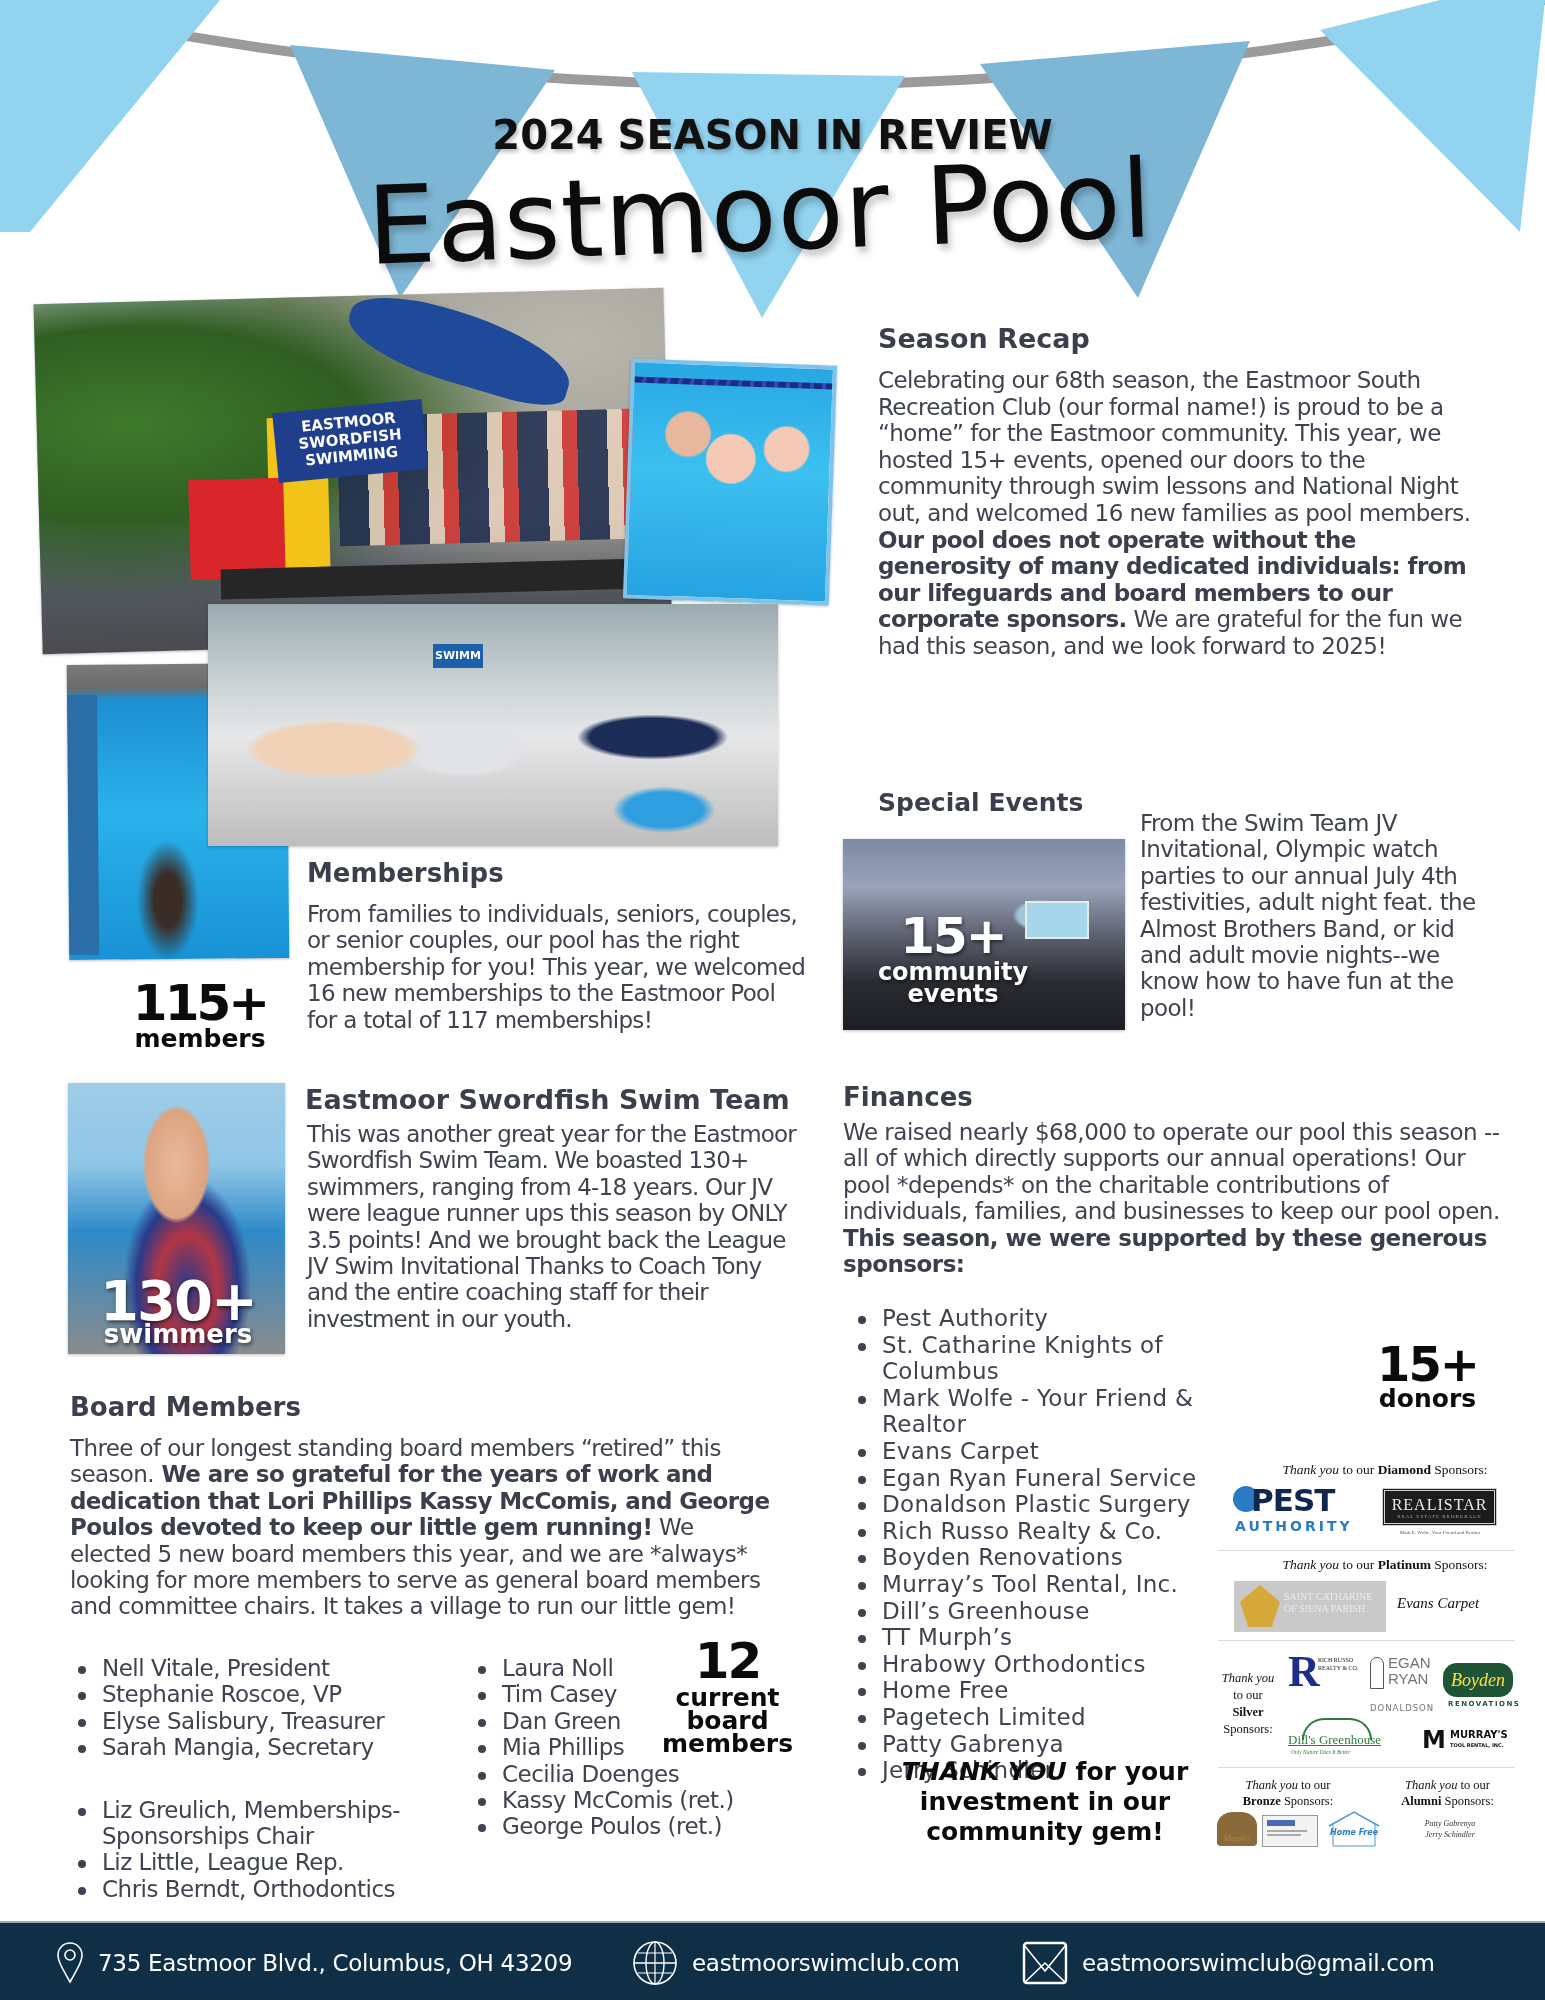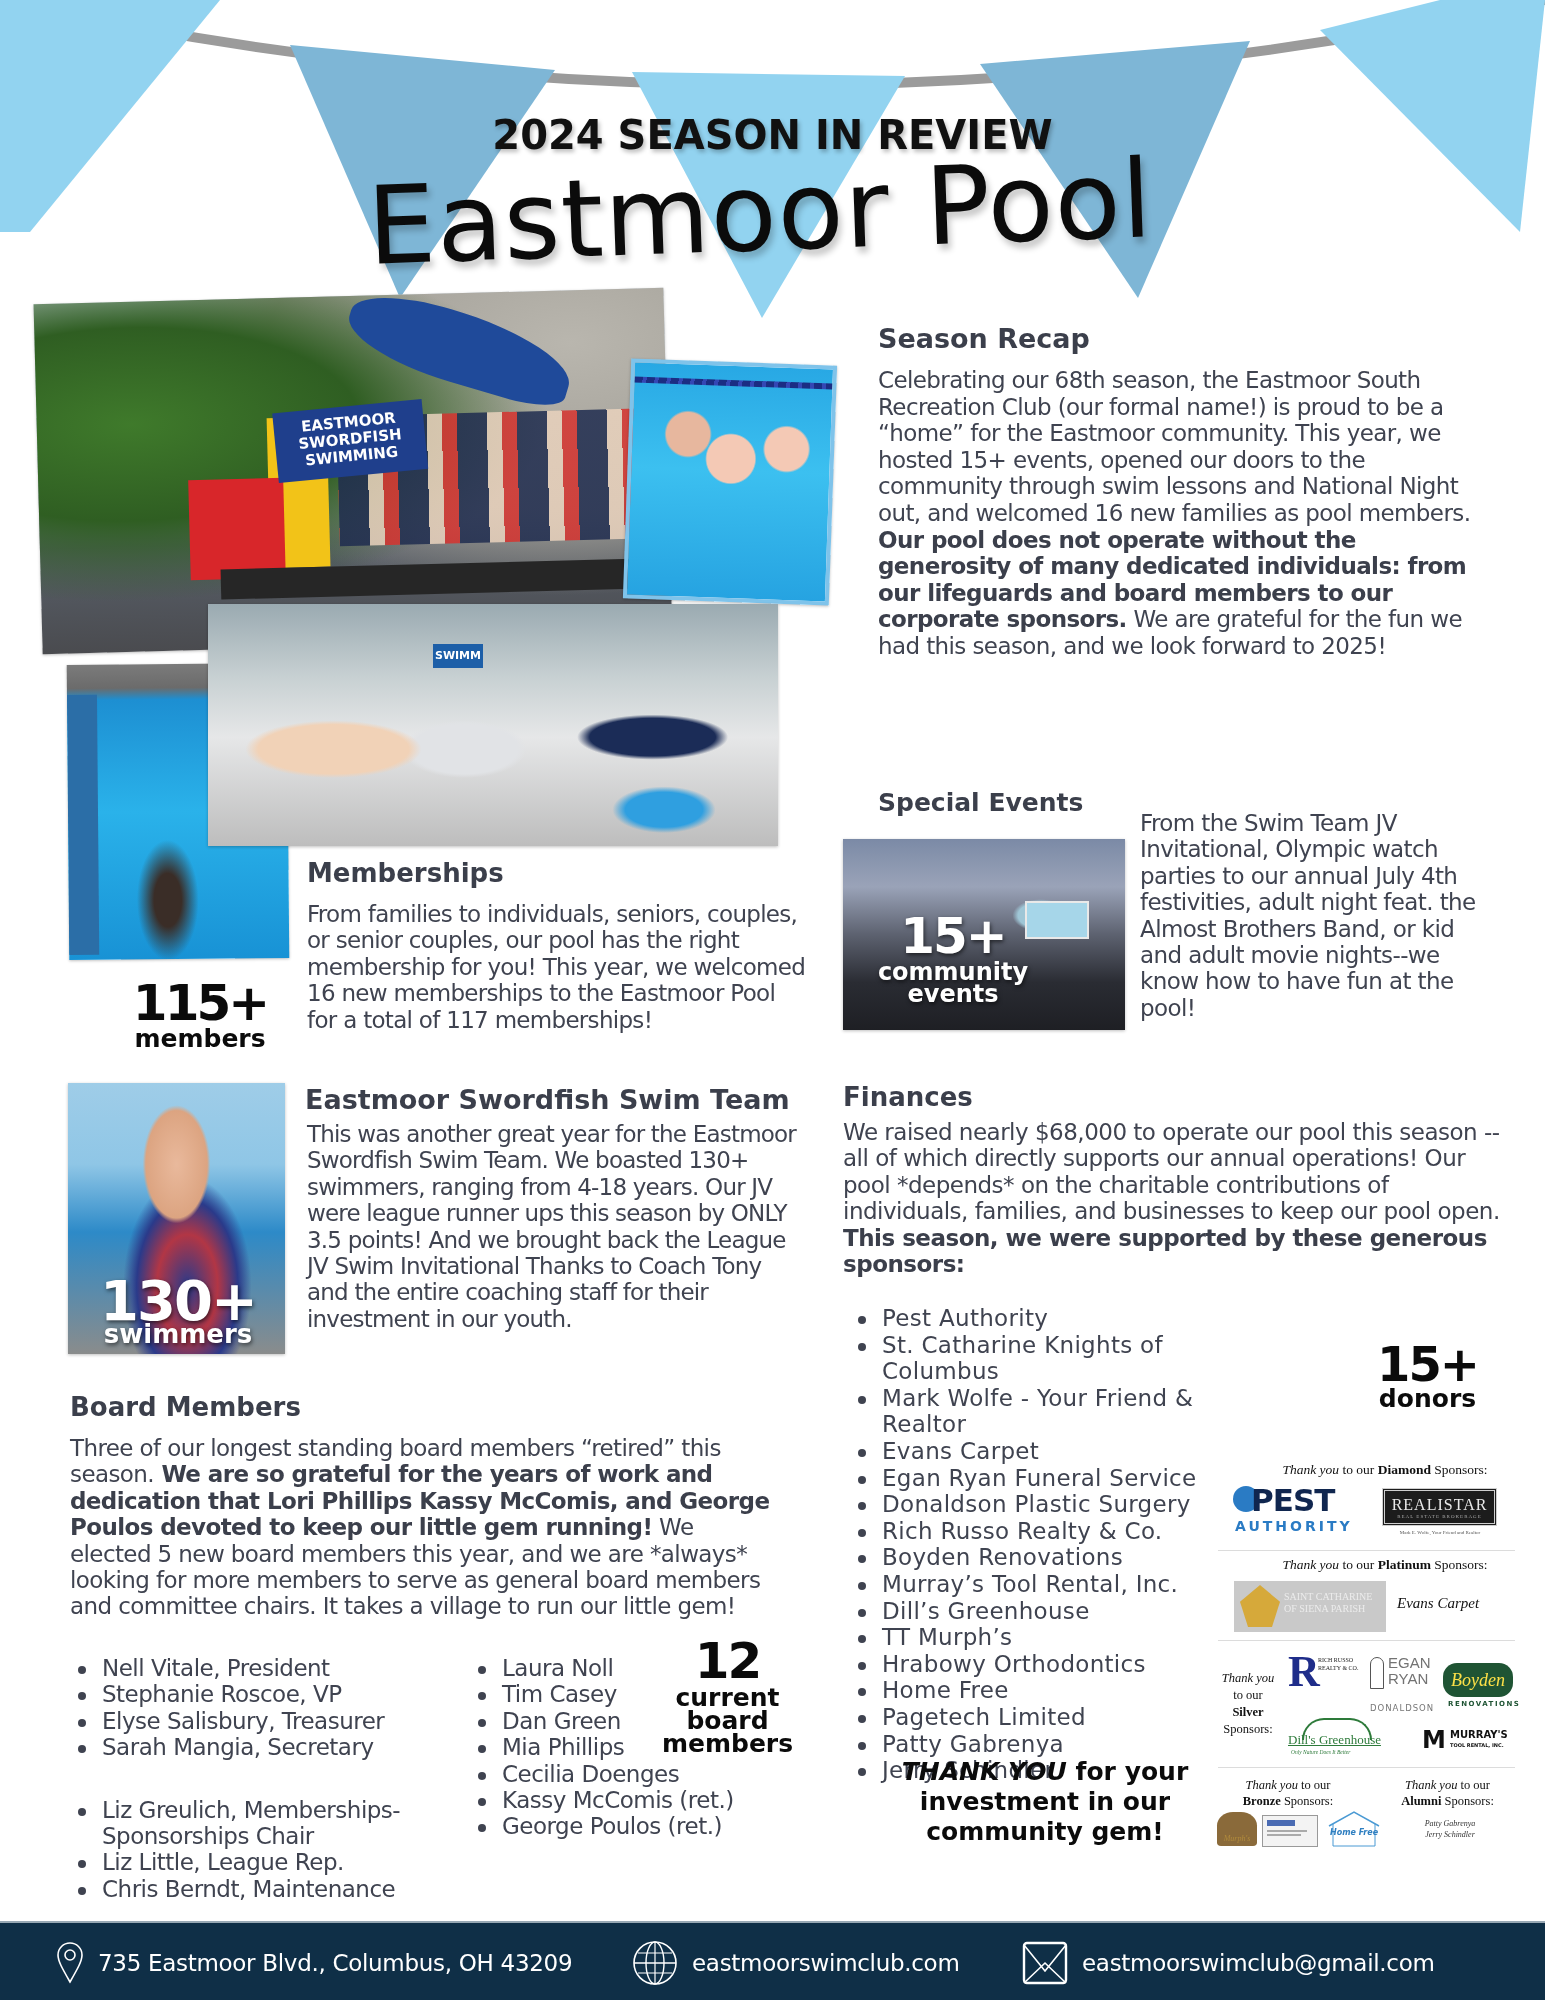--- a/index.html
+++ b/index.html
@@ -274,21 +274,21 @@
 
 <h2 class="sec" style="left:70px; top:1392px; font-size:26px;">Board Members</h2>
 <p class="body" style="left:70px; top:1435px; width:710px; line-height:26.4px; letter-spacing:-0.6px;"><span>Three of our longest standing board members “retired” this season.</span><b> We are so grateful for the years of work and dedication that Lori Phillips Kassy McComis, and George Poulos devoted to keep our little gem running!</b><span> We elected 5 new board members this year, and we are *always* looking for more members to serve as general board members and committee chairs. It takes a village to run our little gem!</span></p>
 <ul class="body bul" style="left:70px; top:1655px; width:380px; line-height:26.4px; letter-spacing:-0.5px;">
   <li>Nell Vitale, President</li>
   <li>Stephanie Roscoe, VP</li>
   <li>Elyse Salisbury, Treasurer</li>
   <li>Sarah Mangia, Secretary</li>
   <li style="width:375px;margin-top:36px;">Liz Greulich, Memberships-Sponsorships Chair</li>
   <li>Liz Little, League Rep.</li>
-  <li>Chris Berndt, Maintenance</li>
+  <li>Chris Berndt, Orthodontics</li>
 </ul>
 <ul class="body bul" style="left:470px; top:1655px; width:310px; line-height:26.4px; letter-spacing:-0.5px;">
   <li>Laura Noll</li>
   <li>Tim Casey</li>
   <li>Dan Green</li>
   <li>Mia Phillips</li>
   <li>Cecilia Doenges</li>
   <li>Kassy McComis (ret.)</li>
   <li>George Poulos (ret.)</li>
 </ul>

